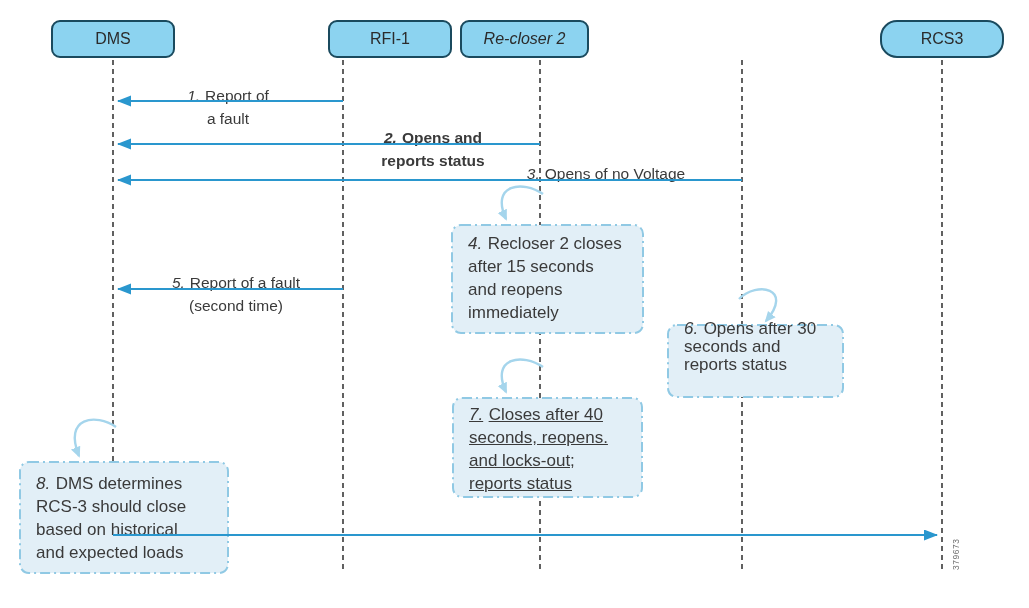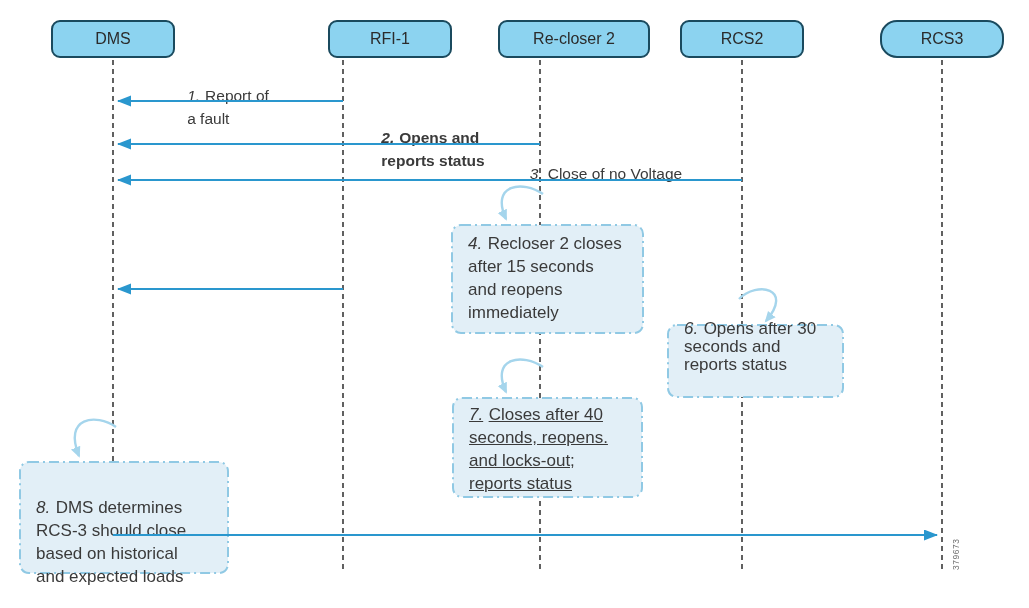--- a/index.html
+++ b/index.html
@@ -28,21 +28,21 @@
   .note-text{
     position:absolute;
     font-size:17px;line-height:23px;color:var(--text);
     z-index:3;
   }
   .note-text .txt, .msg-label .txt{white-space:pre-line;}
   .num{font-style:italic;margin-right:0.32em;}
   .msg-label{
     position:absolute;
     transform:translateX(-50%);
-    text-align:left;
+    text-align:center;
     font-size:15.5px;line-height:23px;color:var(--text);
     z-index:3;white-space:nowrap;
   }
   .fig-num{
     position:absolute;left:951px;top:526px;height:44px;
     writing-mode:vertical-rl;transform:rotate(180deg);
     font-size:8.5px;letter-spacing:0.5px;color:var(--figGray);
     z-index:5;
   }
 </style>
@@ -74,37 +74,41 @@
     <span class="num">6.</span><span class="txt">Opens after 30
 seconds and
 reports status</span>
   </div>
   <div class="note-text" style="left:469px;top:403px;text-decoration:underline;">
     <span class="num">7.</span><span class="txt">Closes after 40
 seconds, reopens.
 and locks-out;
 reports status</span>
   </div>
-  <div class="note-text" style="left:36px;top:472px;margin-top:24px;">
+  <div class="note-text" style="left:36px;top:472px;">
     <span class="num">8.</span><span class="txt">DMS determines
 RCS-3 should close
 based on historical
 and expected loads</span>
   </div>
 
   <div class="msg-label" style="left:228px;top:84px;">
     <span class="num">1.</span><span class="txt">Report of
 a fault</span>
   </div>
   <div class="msg-label" style="left:433px;top:126px;font-weight:bold;">
     <span class="num">2.</span><span class="txt">Opens and
 reports status</span>
   </div>
   <div class="msg-label" style="left:606px;top:162px;">
-    <span class="num">3.</span><span class="txt">Close of no Voltage</span>
+    <span class="num">3.</span><span class="txt">Opens of no Voltage</span>
+  </div>
+  <div class="msg-label" style="left:236px;top:271px;">
+    <span class="num">5.</span><span class="txt">Report of a fault
+(second time)</span>
   </div>
 
   <svg class="layer over" width="1029" height="608">
     <defs>
       <marker id="mArrow" markerUnits="userSpaceOnUse" markerWidth="16" markerHeight="12" refX="13" refY="5.5" orient="auto">
         <path d="M0,0 L14,5.5 L0,11 Z" style="fill:var(--arrow)"></path>
       </marker>
       <marker id="mLoop" markerUnits="userSpaceOnUse" markerWidth="14" markerHeight="12" refX="9" refY="5" orient="auto">
         <path d="M0,0 L11,5 L0,10 Z" style="fill:var(--loop)"></path>
       </marker>
@@ -121,25 +125,22 @@
     <path d="M 543 367 C 523 353 490 357 506 392" fill="none" style="stroke:var(--loop)" stroke-width="2.4" marker-end="url(#mLoop)"></path>
     <path d="M 116 427 C 96 413 63 417 79 456" fill="none" style="stroke:var(--loop)" stroke-width="2.4" marker-end="url(#mLoop)"></path>
   </svg>
 
   <div class="actor" style="left:51px;">
       <span>DMS</span>
     </div>
   <div class="actor" style="left:281px;margin-left:47px;">
       <span>RFI-1</span>
     </div>
-  <div class="actor" style="left:498px;width:152px;">
+  <div class="actor" style="left:460px;width:129px;font-style:italic;">
       <span>Re-closer 2</span>
-    </div>
-  <div class="actor" style="left:680px;">
-      <span>RCS2</span>
     </div>
   <div class="actor" style="left:880px;border-radius:17px;">
       <span>RCS3</span>
     </div>
 
   <div class="fig-num">379673</div>
 
 </div>
 
 </body></html>

